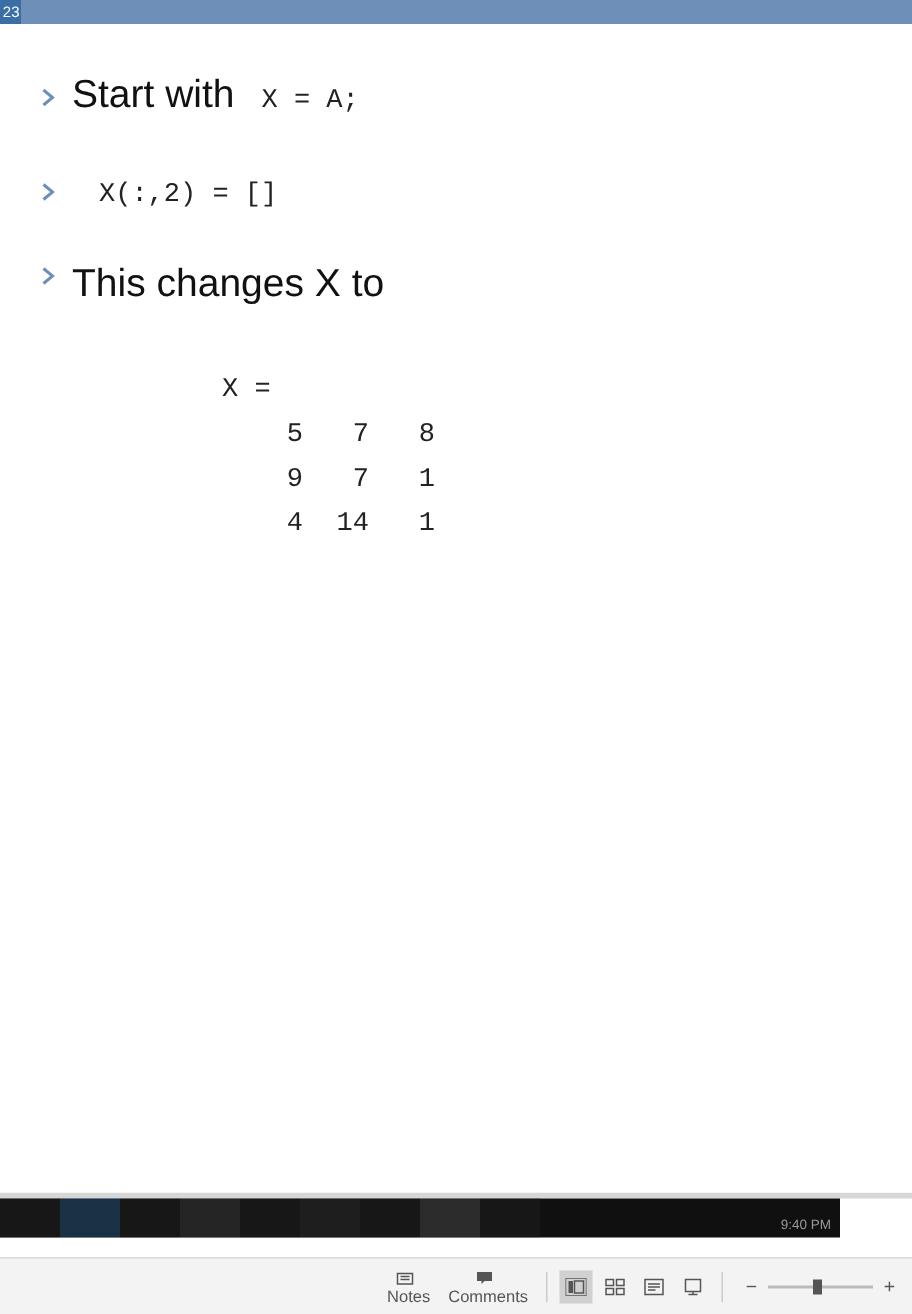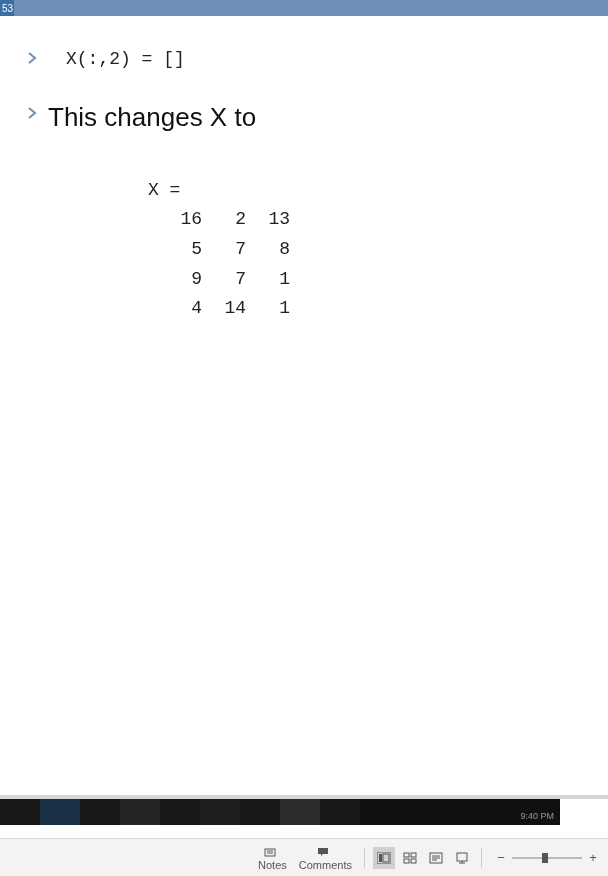--- a/index.html
+++ b/index.html
@@ -38,27 +38,36 @@
   .inline-bullet { display: flex; align-items: baseline; flex-wrap: nowrap; }
   .inline-bullet .btext { white-space: nowrap; }
   .inline-bullet .code { margin-left: 18px; }
 </style>
 </head>
 <body>
 
 <div class="slide">
 
   <div class="bar-row">
-    <div class="bar-num">53</div>
+    <div class="bar-num">23</div>
     <div class="bar-main"></div>
   </div>
 
   <div class="content">
 
 
+    <div class="bullet inline-bullet">
+      <div class="chev">
+        <svg width="10" height="12" viewBox="0 0 10 12">
+            <path d="M1 1 L7 6 L1 11" stroke="#6e8fb8" stroke-width="2" fill="none"></path>
+          </svg>
+      </div>
+      <div class="btext">Start with</div>
+      <div class="code">X = A;</div>
+    </div>
 
     <div class="bullet inline-bullet">
       <div class="chev">
         <svg width="10" height="12" viewBox="0 0 10 12">
             <path d="M1 1 L7 6 L1 11" stroke="#6e8fb8" stroke-width="2" fill="none"></path>
           </svg>
       </div>
       <div class="code">X(:,2) = []</div>
     </div>
 
@@ -67,21 +76,20 @@
         <svg width="10" height="12" viewBox="0 0 10 12">
             <path d="M1 1 L7 6 L1 11" stroke="#6e8fb8" stroke-width="2" fill="none"></path>
           </svg>
       </div>
       <div class="btext">This changes X to</div>
     </div>
 
     <div class="matrix-block">
       <div class="mheader">X =</div>
       <div class="mrows">
-        <div class="mrow"><span>16</span><span>2</span><span>13</span></div>
         <div class="mrow"><span>5</span><span>7</span><span>8</span></div>
         <div class="mrow"><span>9</span><span>7</span><span>1</span></div>
         <div class="mrow"><span>4</span><span>14</span><span>1</span></div>
       </div>
     </div>
 
   </div>
 </div>
 
 <div class="shadow-line"></div>

